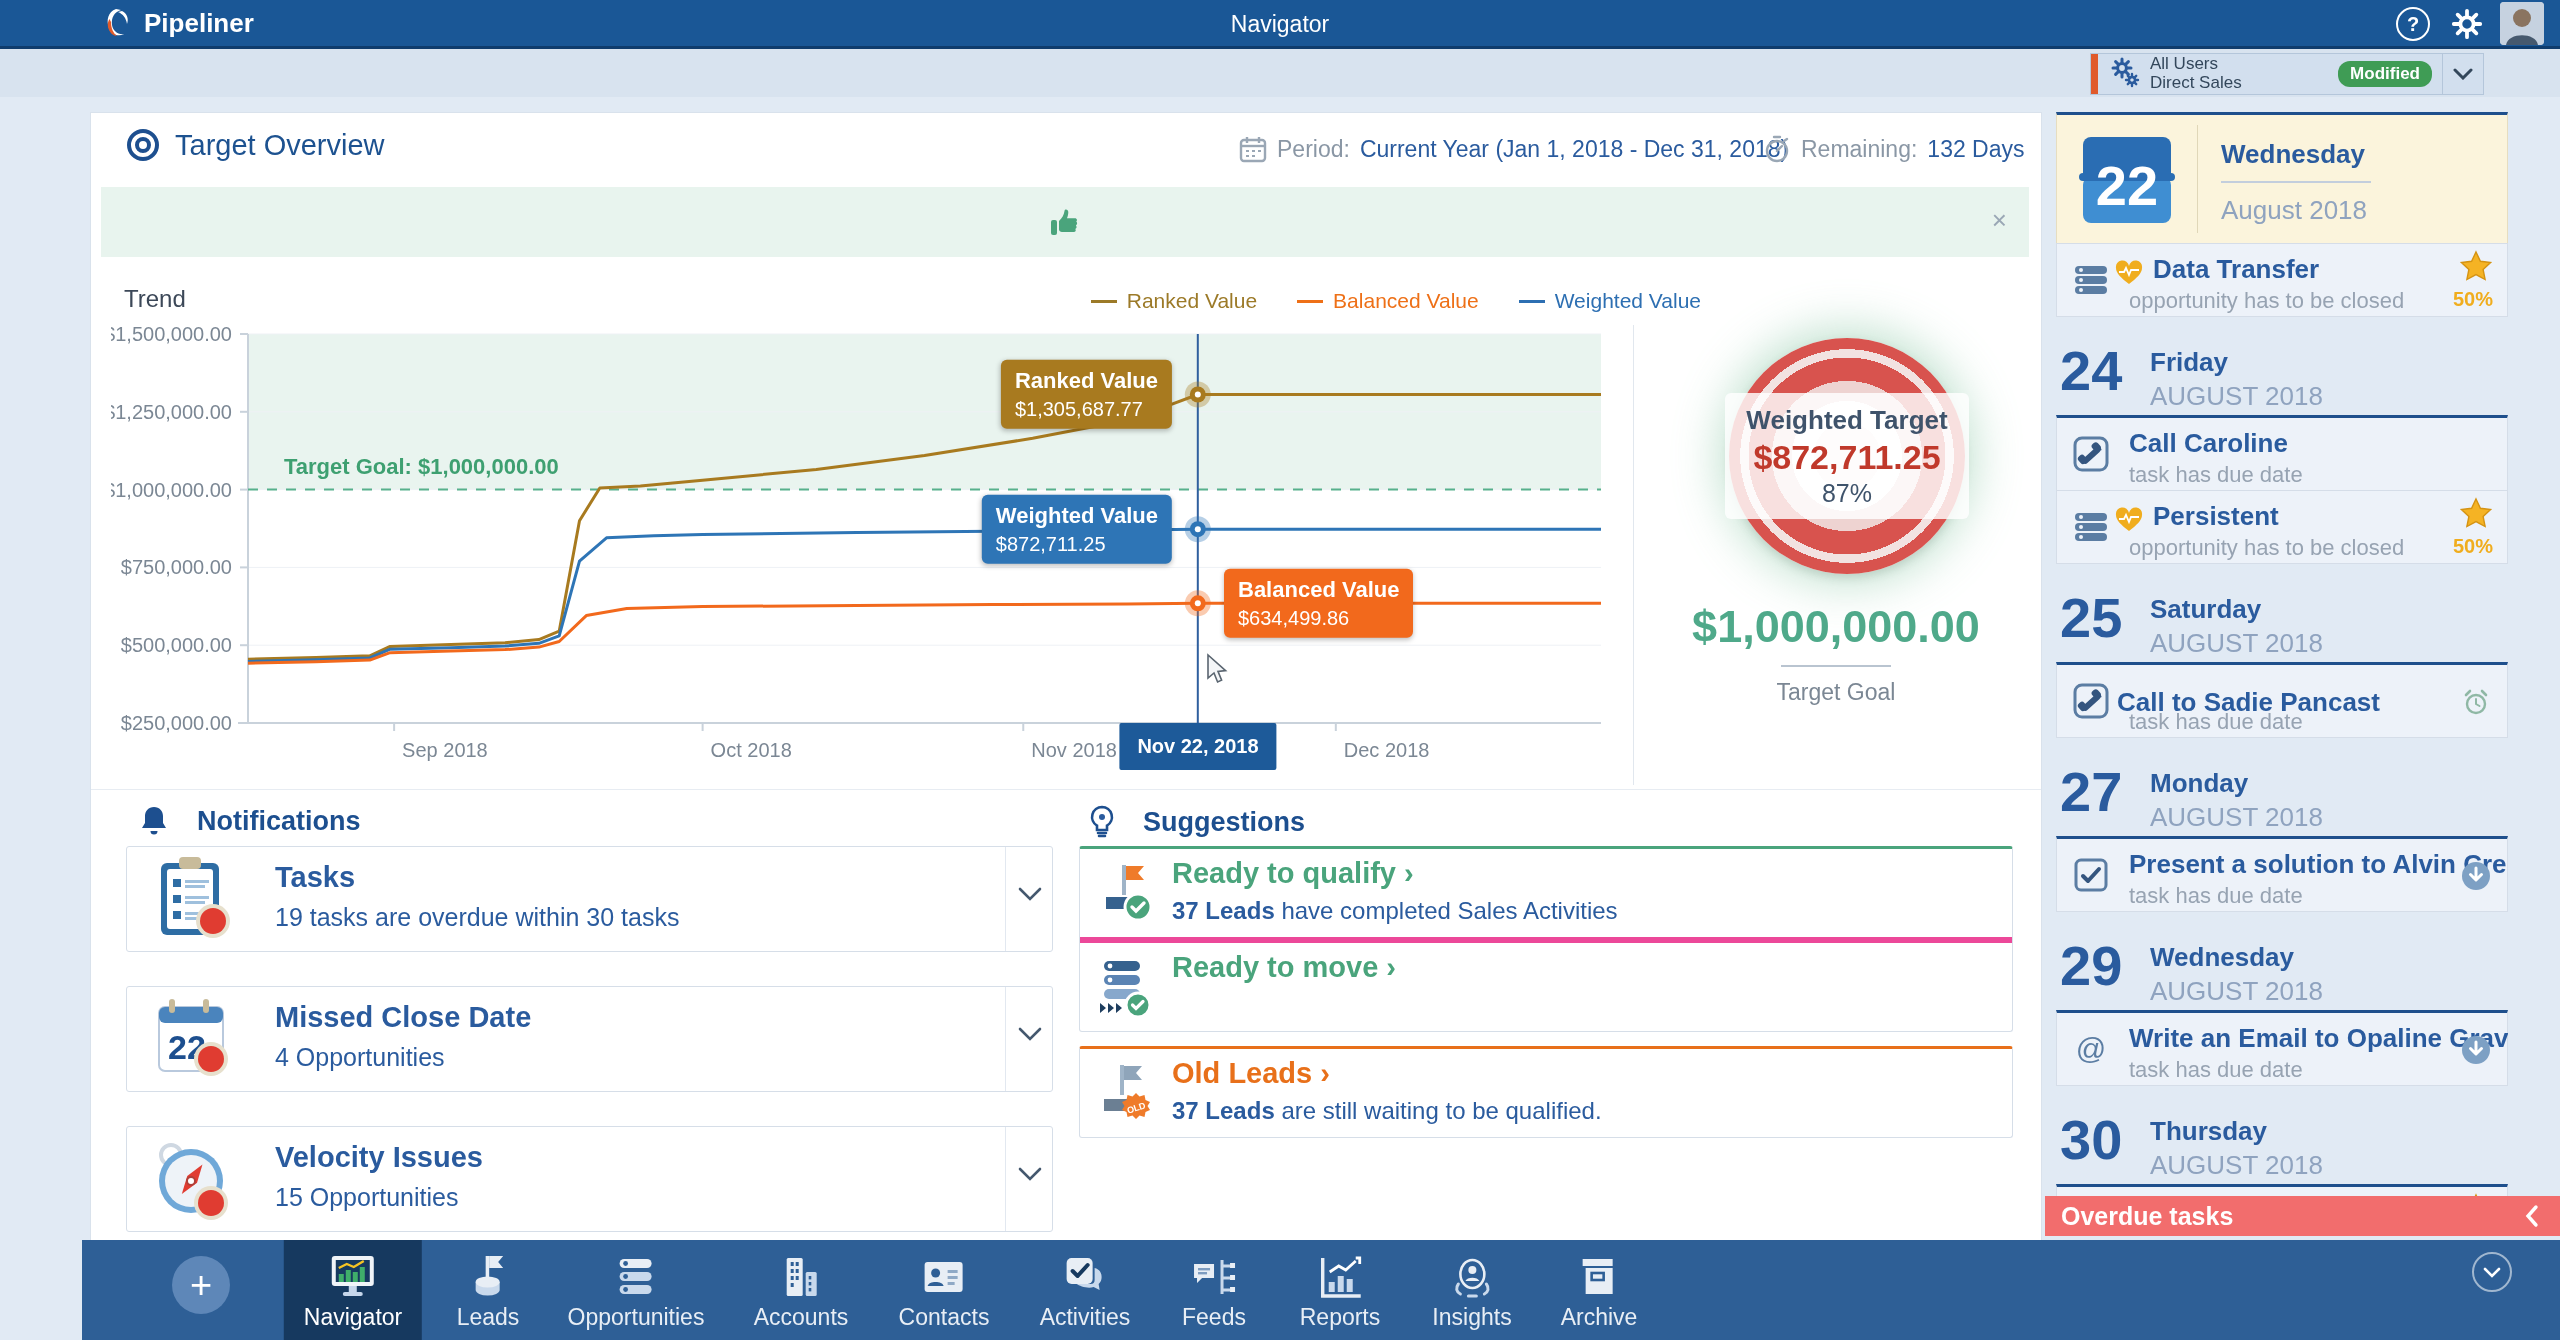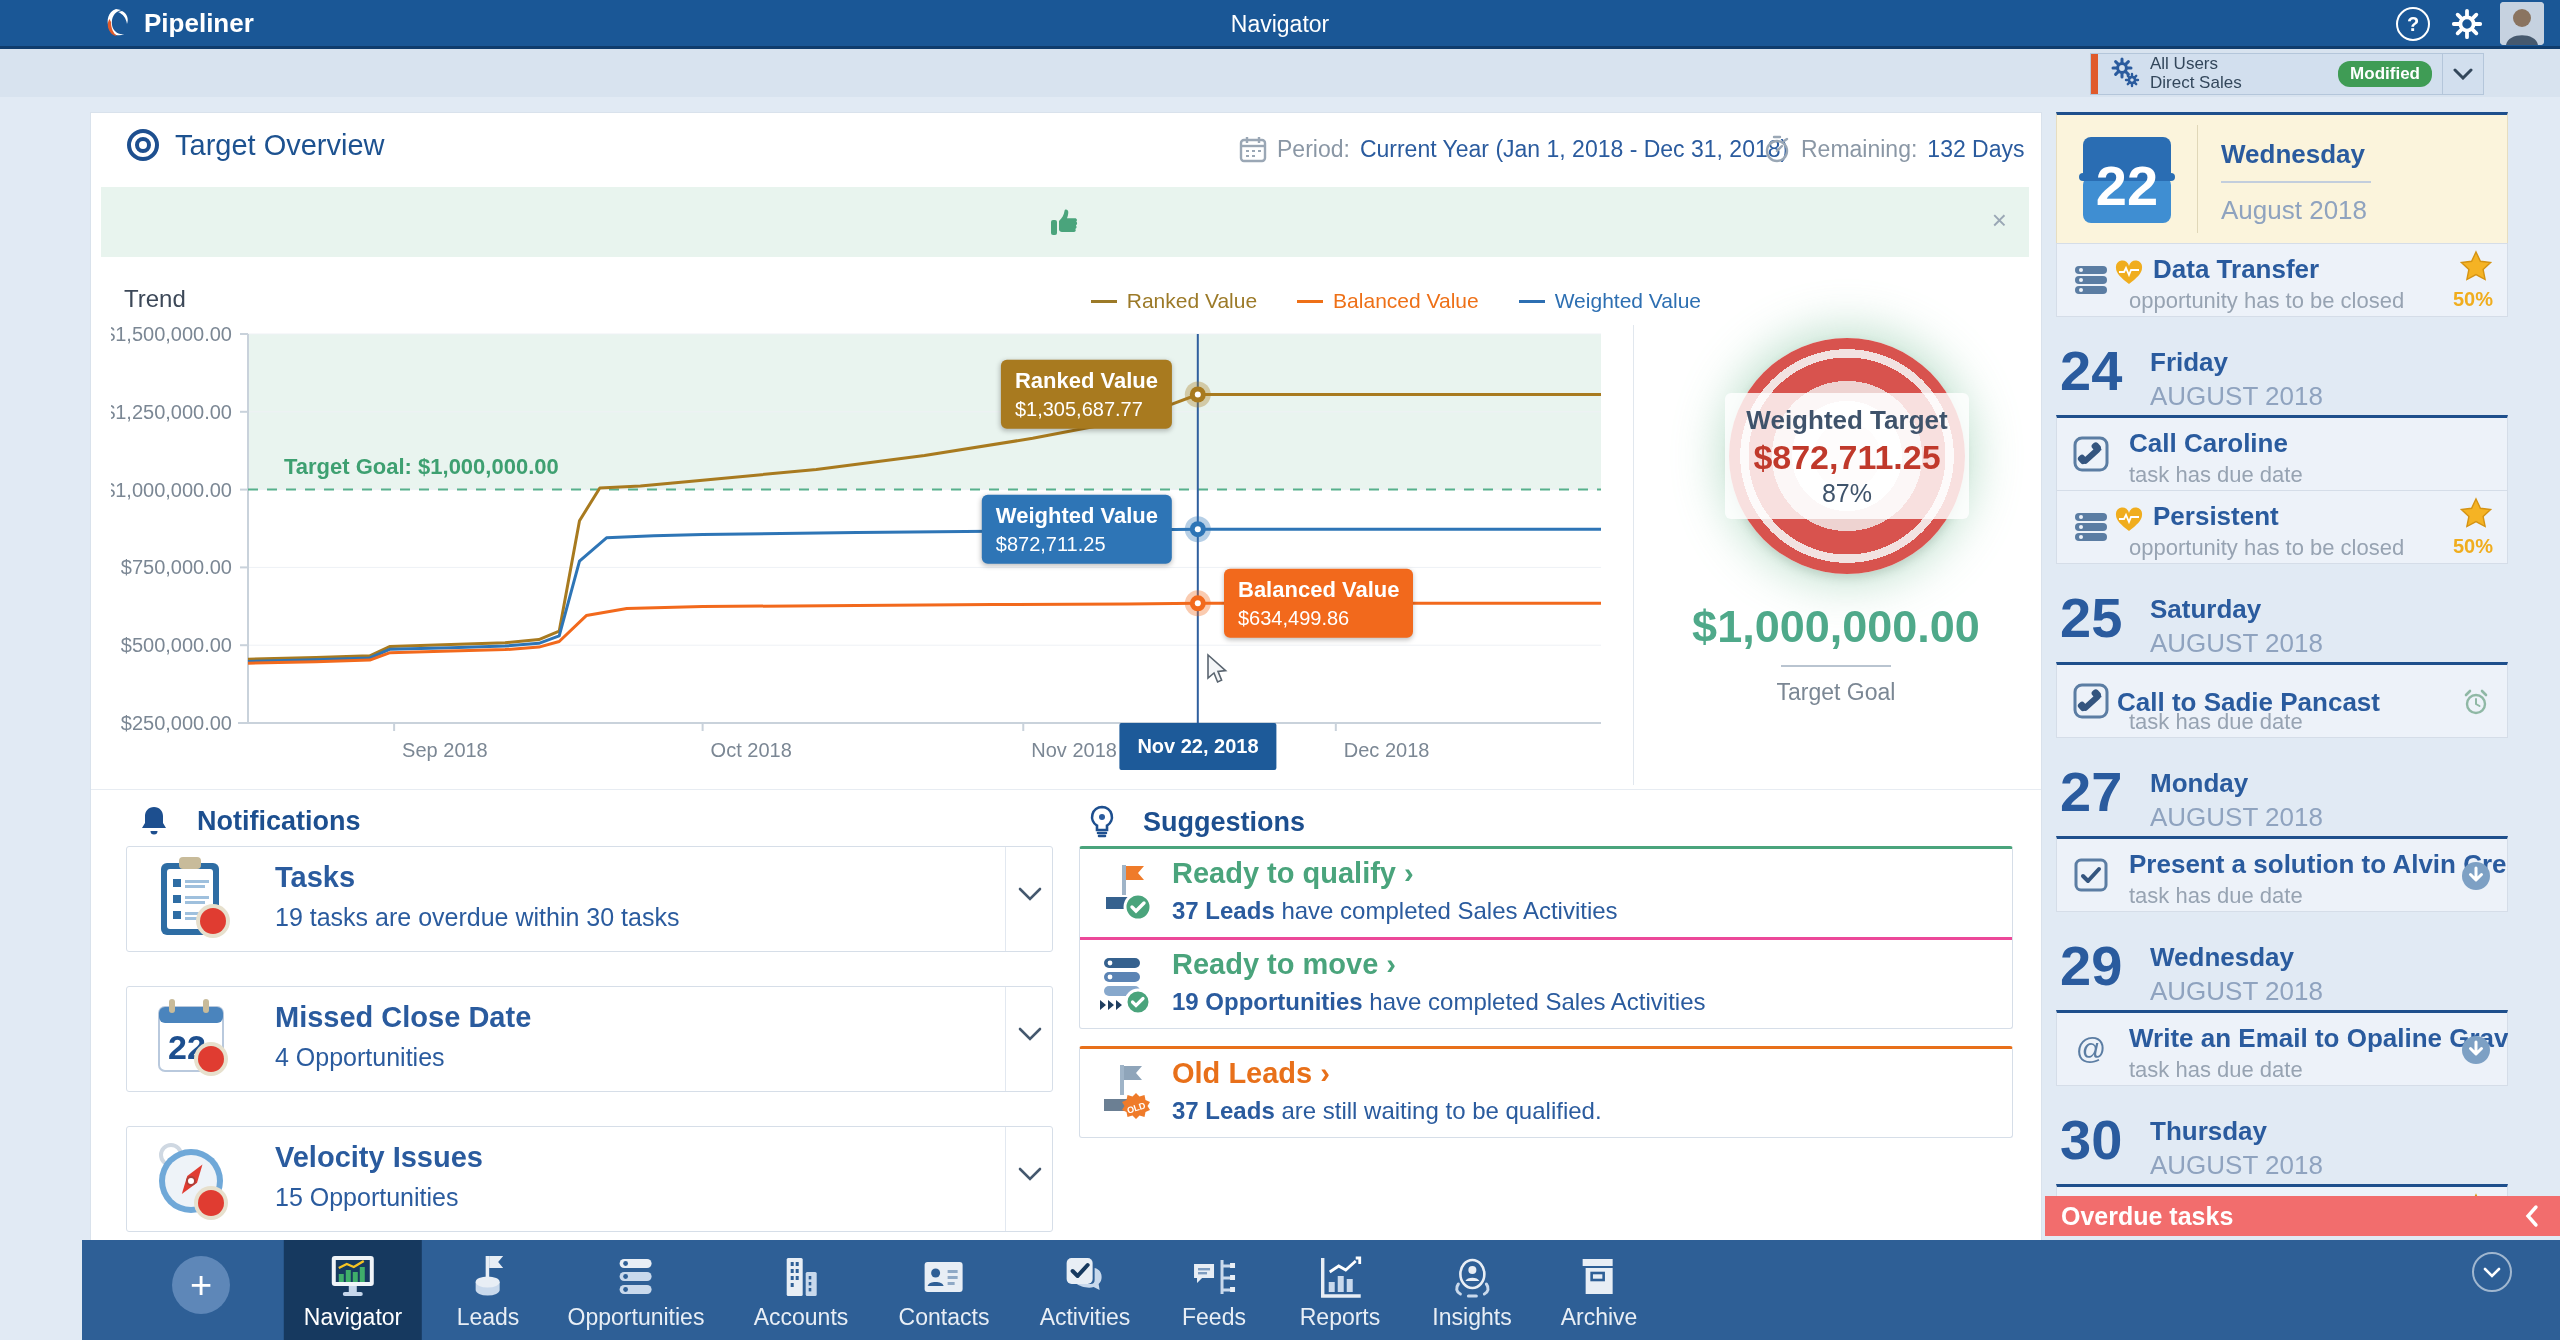--- a/index.html
+++ b/index.html
@@ -68,21 +68,21 @@
   .sec-title{font-size:27px;color:#1d4f8f;font-weight:600;}
   .ncard{position:absolute;left:35px;width:925px;height:104px;background:#fff;border:1px solid #d6dee8;
          border-radius:3px;cursor:pointer;}
   .ncard .nic{position:absolute;left:20px;top:6px;width:92px;height:92px;}
   .ncard .nt{position:absolute;left:148px;top:14px;font-size:29px;color:#2a5b9e;font-weight:600;}
   .ncard .ns{position:absolute;left:148px;top:56px;font-size:25px;color:#2a5b9e;}
   .ncard .nline{position:absolute;right:46px;top:0;width:1px;height:100%;background:#e2e8f0;}
   .ncard .nchev{position:absolute;right:10px;top:40px;}
   .sgroup{position:absolute;left:988px;width:932px;background:#fff;border:1px solid #d6dee8;border-radius:3px;}
   .srow{position:relative;height:88px;cursor:pointer;}
-  .srow + .srow{border-top:3px solid #ec4899;}
+  .srow + .srow{border-top:6px solid #ec4899;}
   .srow .sic{position:absolute;left:16px;top:12px;width:62px;height:62px;}
   .srow .st{position:absolute;left:92px;top:8px;font-size:29px;font-weight:600;}
   .srow .ss{position:absolute;left:92px;top:48px;font-size:24px;color:#2a5b9e;}
   
   .agenda{position:absolute;left:2056px;top:112px;width:452px;height:1084px;overflow:hidden;}
   .today-card{border-top:3px solid #1e4f8c;background:#fbf4dc;border-left:1px solid #e6ddc0;
               border-right:1px solid #e6ddc0;height:128px;position:relative;cursor:pointer;}
   .today-ic{position:absolute;left:18px;top:16px;}
   .today-sep{position:absolute;left:140px;top:10px;bottom:10px;width:1px;background:#e0d7b8;}
   .today-wd{position:absolute;left:164px;top:24px;font-size:26px;font-weight:700;color:#2a5b9e;}
@@ -405,21 +405,20 @@
                 <rect x="8" y="6" width="36" height="10" rx="5" fill="#35618e"></rect>
                 <rect x="8" y="20" width="36" height="10" rx="5" fill="#5b84b4"></rect>
                 <rect x="8" y="34" width="36" height="10" rx="5" fill="#87a8cc"></rect>
                 <circle cx="14" cy="11" r="2.4" fill="#fff"></circle>
                 <circle cx="14" cy="25" r="2.4" fill="#fff"></circle>
                 <path d="M4 48l6 5-6 5ZM12 48l6 5-6 5ZM20 48l6 5-6 5Z" fill="#1f3e5f"></path>
                 <circle cx="42" cy="50" r="12" fill="#4aa47c" stroke="#fff" stroke-width="3"></circle>
                 <path d="M36.5 50l3.5 3.5 7-7" fill="none" stroke="#fff" stroke-width="3.2" stroke-linecap="round"></path>
               </svg></span>
     <div class="st" style="color: rgb(74, 164, 124);">Ready to move ›</div>
-    <div class="ss"><b>19 Opportunities</b><span> have completed Sales Activities</span></div>
   </div>
         </div>
         <div class="sgroup" style="top: 933px; border-top: 3px solid rgb(232, 112, 26);">
           <div class="srow">
     <span class="sic"><svg width="62" height="62" viewBox="0 0 62 62">
                 <rect x="24" y="4" width="4" height="30" fill="#9fb4c8"></rect>
                 <path d="M28 5h18l-6 7 6 7H28Z" fill="#8fa5ba"></path>
                 <path d="M8 38h26a4 4 0 0 1 4 4v8H8Z" fill="#6b7f93"></path>
                 <g transform="translate(40 46)">
                   <path d="M0-14 3.5-10.5 8.5-12 9.5-7 14-5 11.5-1 14 3 9.5 5 8.5 10 3.5 8.5 0 12-3.5 8.5-8.5 10-9.5 5-14 3-11.5-1-14-5-9.5-7-8.5-12-3.5-10.5Z" fill="#ef7b2a"></path>

